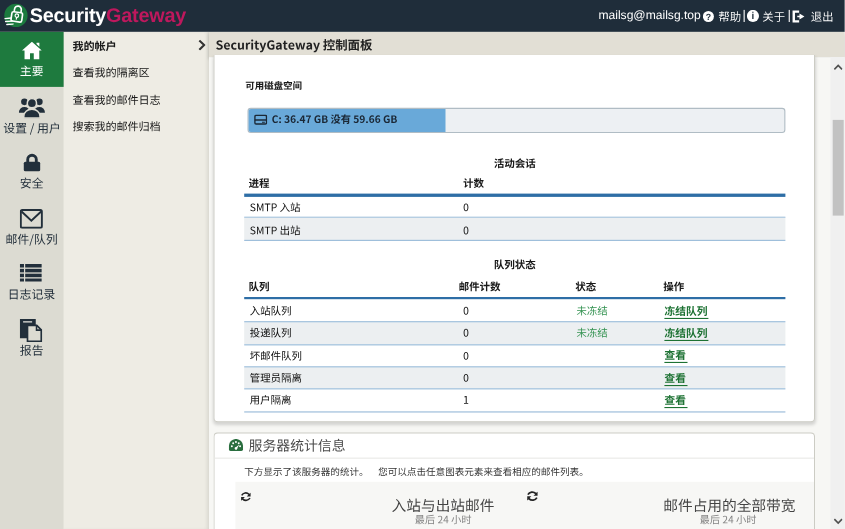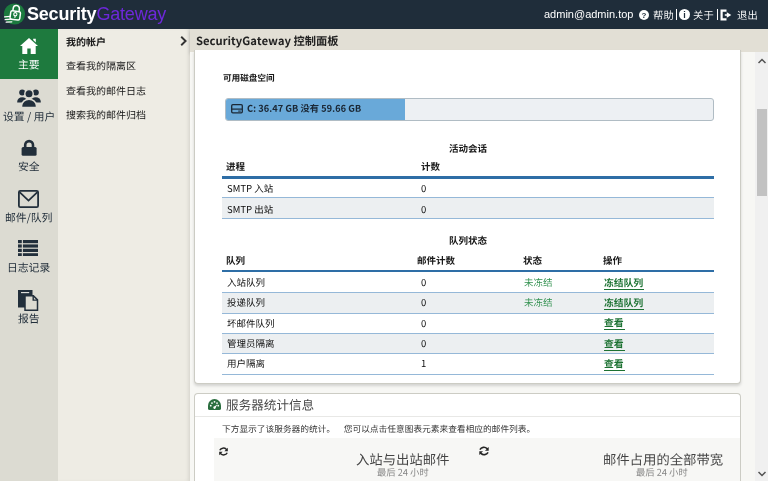--- a/index.html
+++ b/index.html
@@ -10,22 +10,22 @@
 <g transform="rotate(8 15 15)" stroke="#fff" fill="none">
 <rect x="10.4" y="11.1" width="9.8" height="8.5" rx="1.6" stroke-width="1.5"></rect>
 <path d="M12.3 11.1 V8.5 a3.1 3.1 0 0 1 6.2 0 V11.1" stroke-width="1.5"></path>
 <circle cx="15.2" cy="14.2" r="1.6" stroke-width="1.1"></circle>
 <path d="M15.2 15.6 v2.3" stroke-width="1.1"></path>
 </g>
 <g stroke="#fff" stroke-width="1.3" stroke-linecap="round">
 <path d="M4.6 16.9 l5.6 -0.5 M5.1 19.6 l6.2 -0.4 M6.2 22.2 l5.6 -0.3"></path>
 </g>
   </svg>
-<div style="position:absolute;left:27px;top:0;height:29px;line-height:28px;font-size:18px;color:#fff;font-weight:bold;letter-spacing:-0.2px">Security<span style="font-weight:normal;color:#6d28d9">Gateway</span></div>
-<div style="position:absolute;left:544px;top:0;width:88px;height:29px;line-height:29px;font-size:11px;color:#fff;text-align:right">admin@admin.top</div>
+<div style="position:absolute;left:27px;top:0;height:29px;line-height:28px;font-size:18px;color:#fff;font-weight:bold;letter-spacing:-0.2px">Security<span style="font-weight:bold;color:#be185d">Gateway</span></div>
+<div style="position:absolute;left:544px;top:0;width:88px;height:29px;line-height:29px;font-size:11px;color:#fff;text-align:right">mailsg@mailsg.top</div>
 <svg style="position:absolute;left:639px;top:9.5px" width="10" height="10" viewBox="0 0 10 10">
     <circle cx="5" cy="5" r="5" fill="#fff"></circle>
     <text x="5" y="7.8" font-size="8" font-weight="bold" fill="#1f2d3a" text-anchor="middle" font-family="Liberation Sans">?</text>
   </svg>
 <svg class="t" style="left:652.5px;top:7.2px;" width="22.8" height="15.6">
     <g transform="translate(0,12.06) scale(0.010400,-0.010400)">
       <path d="M274 840V761H66V700H274V627H87V568H274V544C274 528 272 510 266 490H50V429H237C206 384 154 340 69 311C86 297 110 273 122 257C231 300 291 366 322 429H540V490H344C348 510 350 528 350 544V568H513V627H350V700H534V761H350V840ZM584 798V303H656V733H827C800 690 767 640 734 596C822 547 855 502 855 466C855 445 848 431 830 423C818 419 803 416 788 415C759 413 723 414 680 418C692 401 702 374 704 355C743 351 786 352 820 355C840 357 863 363 880 371C913 389 930 417 929 461C929 506 900 554 814 607C856 657 900 718 938 770L886 801L873 798ZM150 262V-26H226V194H458V-78H536V194H789V58C789 45 785 41 768 40C752 40 693 40 629 41C639 23 651 -4 655 -24C739 -24 792 -24 824 -13C856 -2 866 19 866 56V262H536V341H458V262Z M1633 840C1633 763 1633 686 1631 613H1466V542H1628C1614 300 1563 93 1371 -26C1389 -39 1414 -64 1426 -82C1630 52 1685 279 1700 542H1856C1847 176 1837 42 1811 11C1802 -1 1791 -4 1773 -4C1752 -4 1700 -3 1643 1C1656 -19 1664 -50 1666 -71C1719 -74 1773 -75 1804 -72C1836 -69 1857 -60 1876 -33C1909 10 1919 153 1929 576C1929 585 1929 613 1929 613H1703C1706 687 1706 763 1706 840ZM1034 95 1048 18C1168 46 1336 85 1494 122L1488 190L1433 178V791H1106V109ZM1174 123V295H1362V162ZM1174 509H1362V362H1174ZM1174 576V723H1362V576Z" fill="#fff"></path>
     </g>
   </svg>
 <div style="position:absolute;left:675.5px;top:9px;width:1.2px;height:11px;background:#fff"></div>

